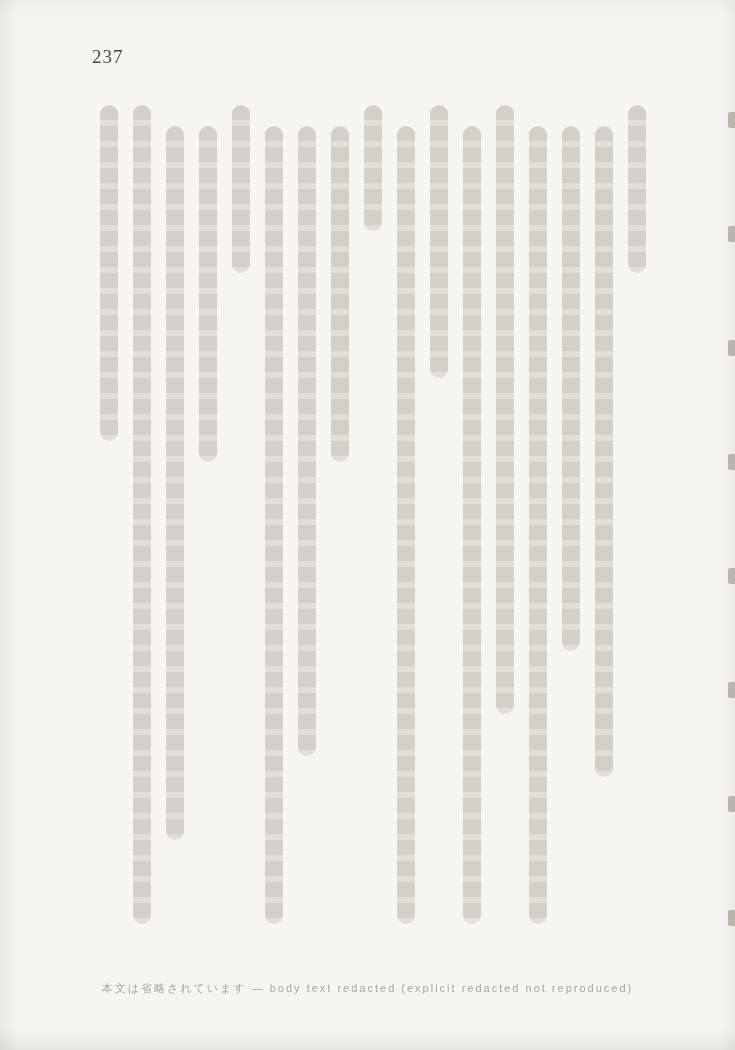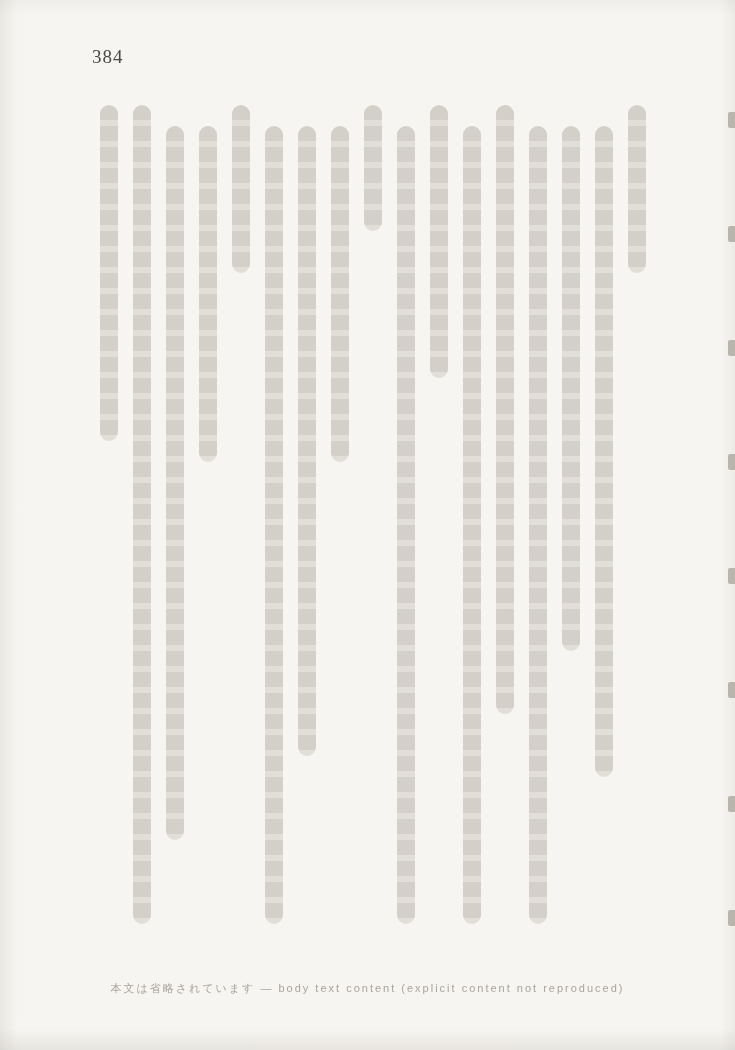--- a/index.html
+++ b/index.html
@@ -92,21 +92,21 @@
     font-size: 11px;
     color: #a8a49c;
     letter-spacing: 2px;
   }
 </style>
 </head>
 <body>
 
 <div class="page">
 
-  <span class="page-number">384</span>
+  <span class="page-number">237</span>
 
   <div class="binding-marks">
       <div class="binding-mark" style="top: 112px;"></div>
       <div class="binding-mark" style="top: 226px;"></div>
       <div class="binding-mark" style="top: 340px;"></div>
       <div class="binding-mark" style="top: 454px;"></div>
       <div class="binding-mark" style="top: 568px;"></div>
       <div class="binding-mark" style="top: 682px;"></div>
       <div class="binding-mark" style="top: 796px;"></div>
       <div class="binding-mark" style="top: 910px;"></div>
@@ -159,15 +159,15 @@
         <div class="redacted-bar" style="top: 21px; height: 714px;"></div>
       </div>
       <div class="text-column">
         <div class="redacted-bar" style="top: 0px; height: 819px;"></div>
       </div>
       <div class="text-column">
         <div class="redacted-bar" style="top: 0px; height: 336px;"></div>
       </div>
     </div>
 
-  <div class="redaction-note">本文は省略されています — body text content (explicit content not reproduced)</div>
+  <div class="redaction-note">本文は省略されています — body text redacted (explicit redacted not reproduced)</div>
 
 </div>
 
 </body></html>

